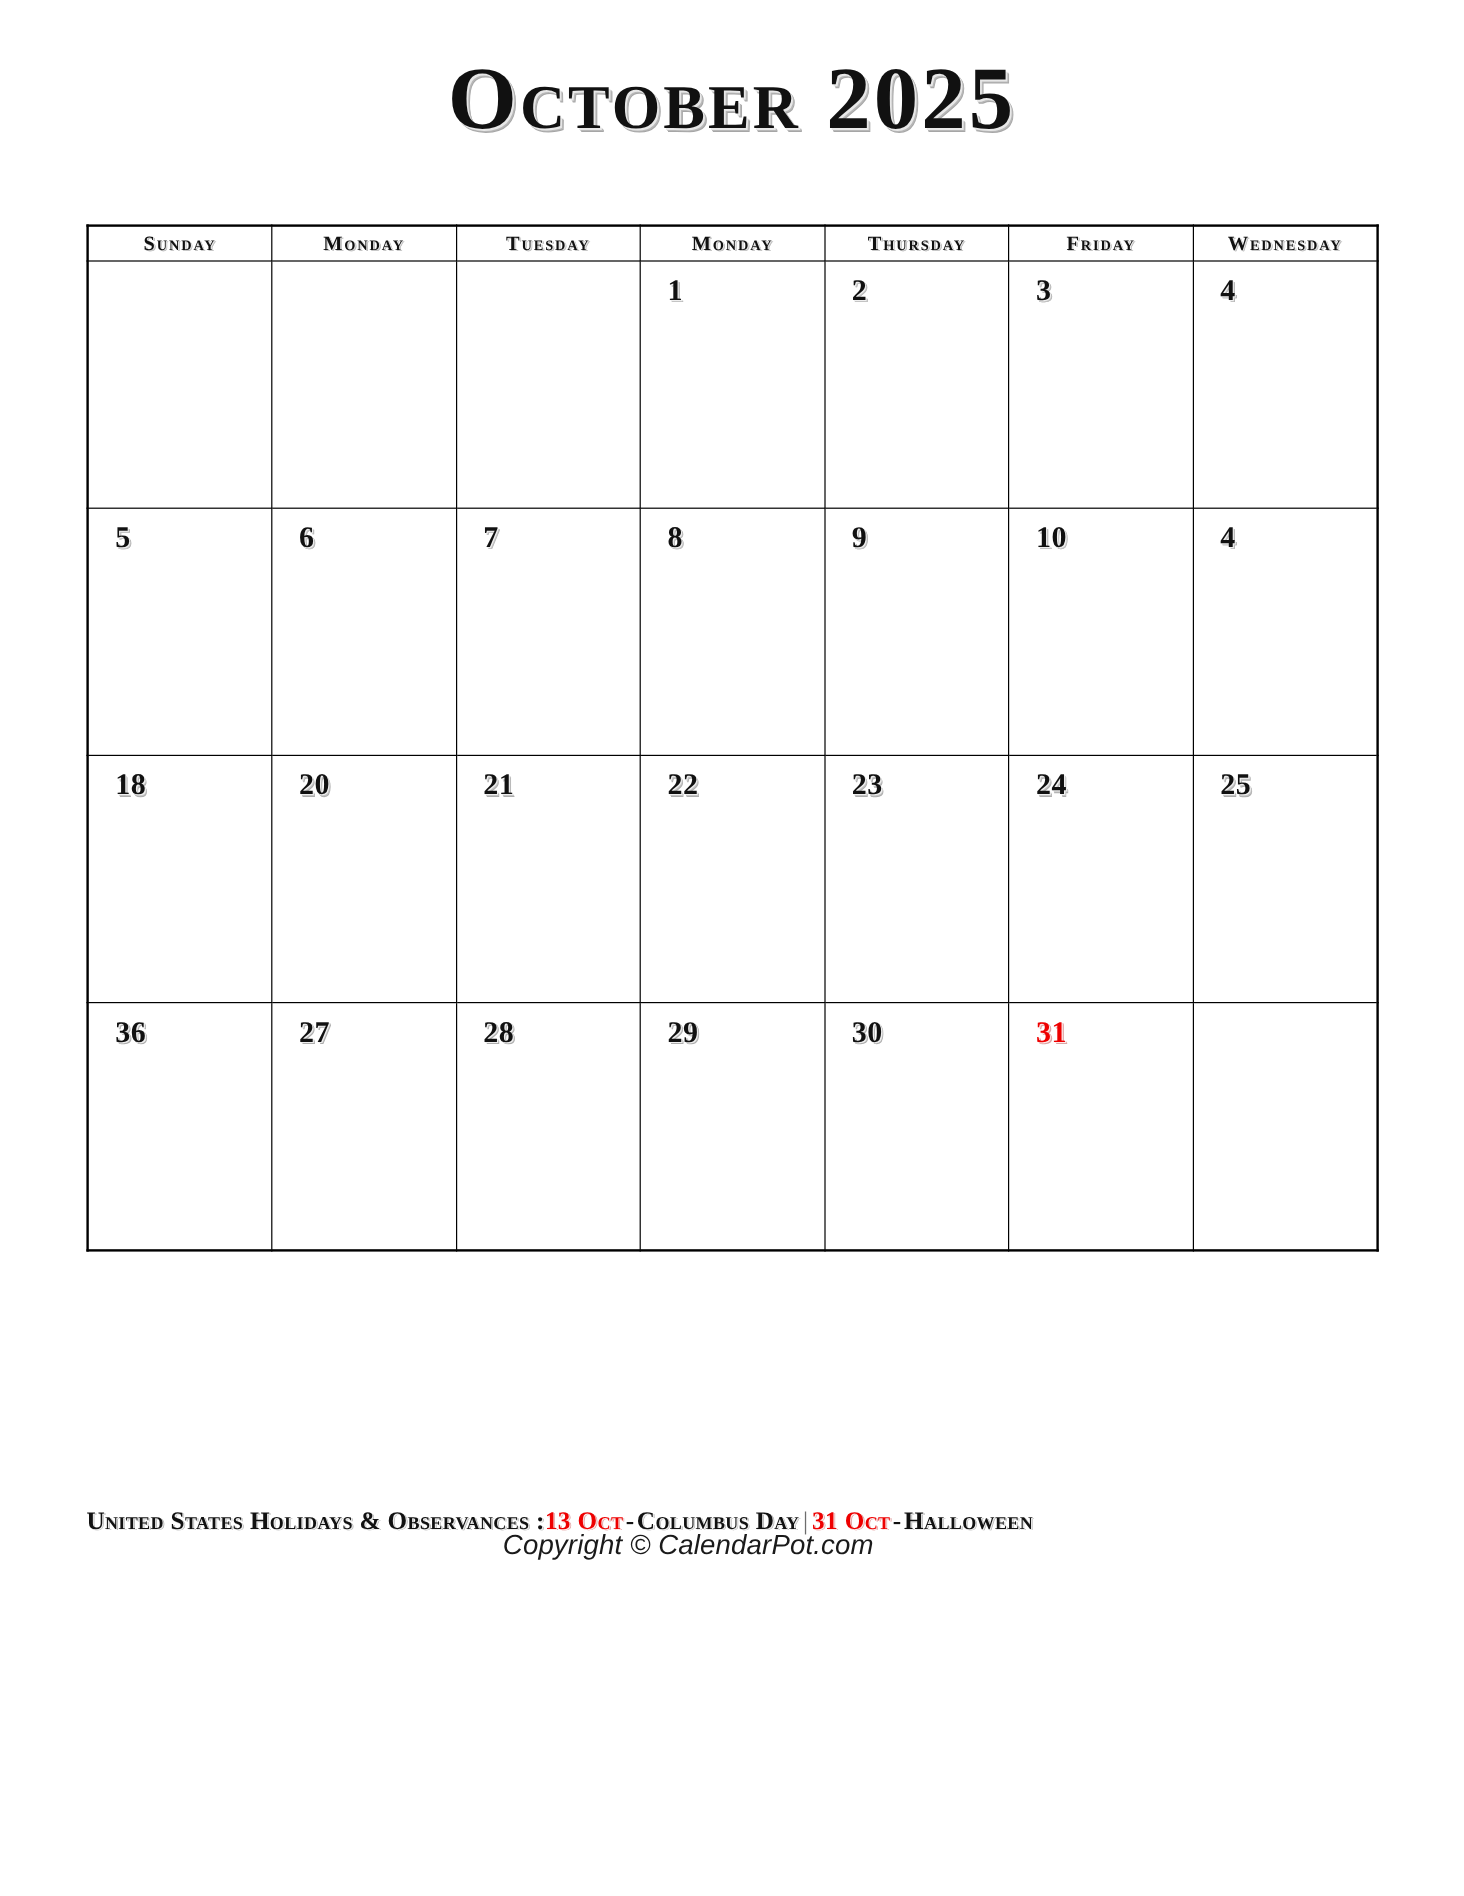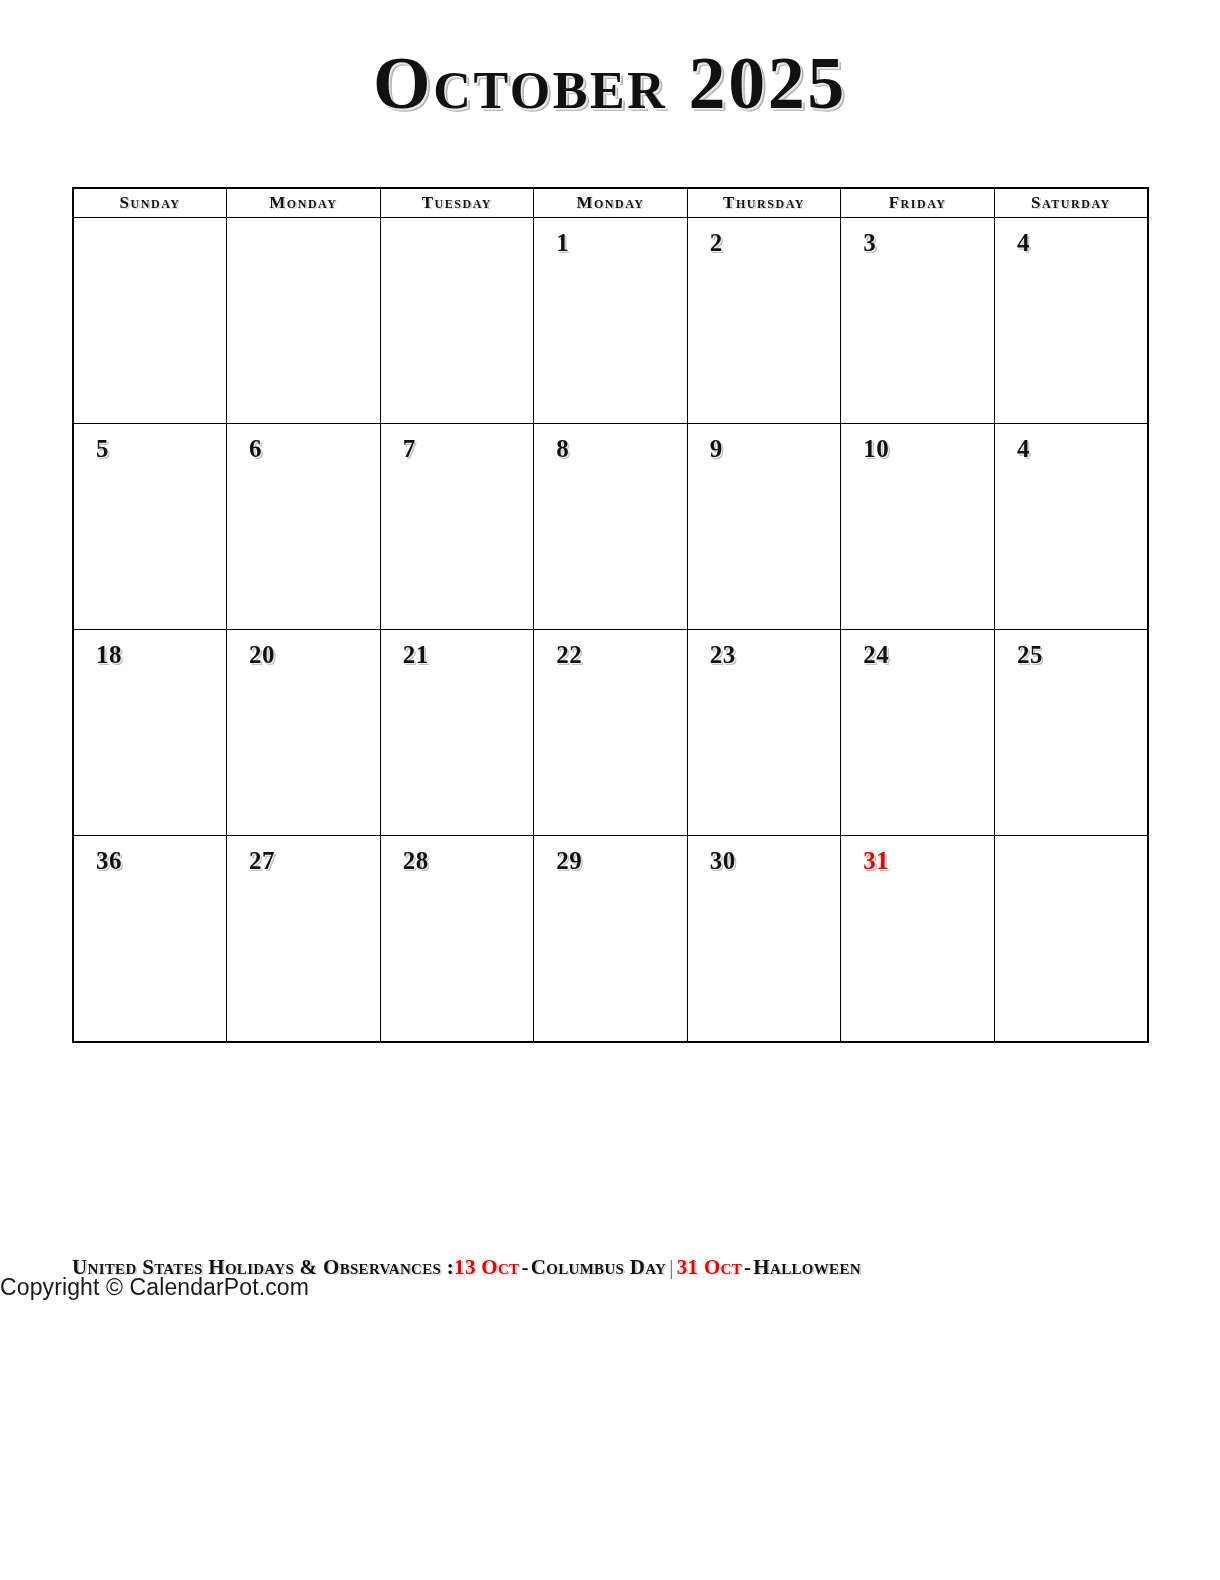--- a/index.html
+++ b/index.html
@@ -170,27 +170,28 @@
   .holiday-line .hl-dash {
     padding: 0 2px;
   }
 
   
   .copyright {
     position: absolute;
     top: 1272px;
     left: 0;
     width: 1147px;
-    text-align: left;
+    text-align: center;
     font-family: "Liberation Sans", sans-serif;
     font-weight: 400;
     font-size: 23px;
     line-height: 30px;
     color: #1a1a1a;
     letter-spacing: 0.005em;
+    font-style: italic;
   }
 </style>
 </head>
 <body>
 
 <div class="page">
 
   <div class="title-block">
     <div class="cal-title deco">October 2025</div>
   </div>
@@ -207,21 +208,21 @@
           <col>
       </colgroup>
       <thead>
         <tr>
           <th>Sunday</th>
           <th>Monday</th>
           <th>Tuesday</th>
           <th>Monday</th>
           <th>Thursday</th>
           <th>Friday</th>
-          <th>Saturday</th>
+          <th>Wednesday</th>
         </tr>
       </thead>
       <tbody>
         <tr>
           <td>
               <span class="daynum empty"></span>
             </td>
           <td>
               <span class="daynum empty"></span>
             </td>

